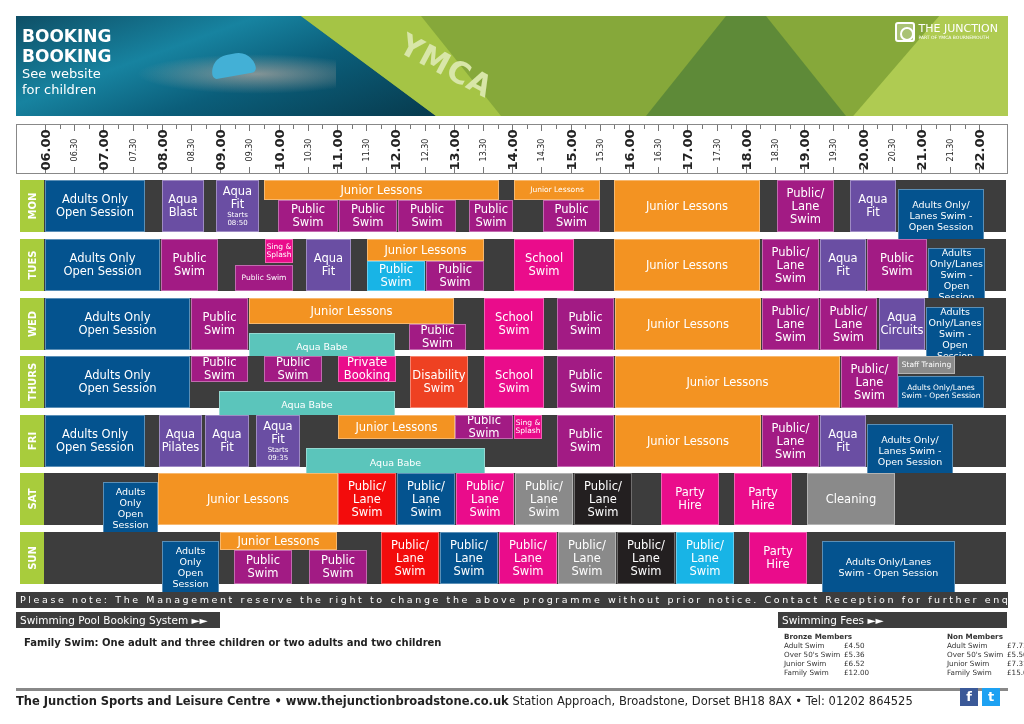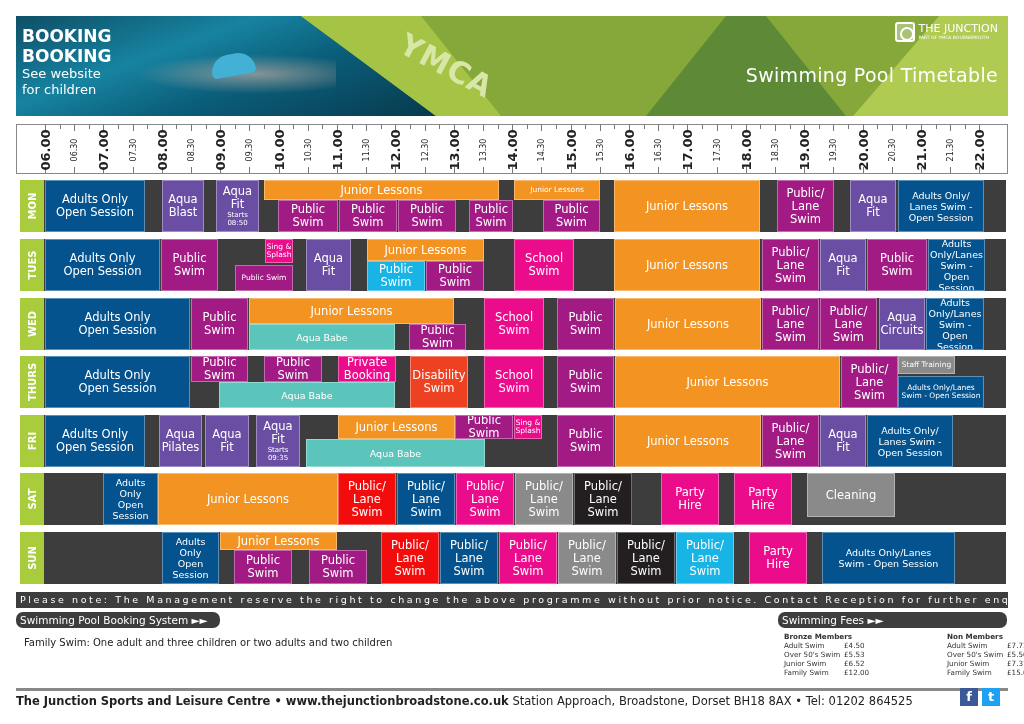--- a/index.html
+++ b/index.html
@@ -38,40 +38,40 @@
   .tick.bot { bottom: 0; top: auto; height: 6px; }
   .tlabel { position: absolute; top: 25px; transform: translate(-50%, -50%) rotate(-90deg); white-space: nowrap; color: #222; font-family: "DejaVu Sans", sans-serif; }
   .tlabel.hour { font-size: 13px; font-weight: bold; }
   .tlabel.half { font-size: 8px; }
 
   
   .row { position: absolute; left: 20px; width: 986px; height: 52px; background: #3d3d3d; }
   .daytag { position: absolute; left: 0; top: 0; width: 24px; height: 52px; background: #a8cc3c; }
   .daytag span { position: absolute; left: 12px; top: 26px; transform: translate(-50%, -50%) rotate(-90deg); color: #fff; font-weight: bold; font-size: 10px; white-space: nowrap; }
   .blk { position: absolute; color: #fff; display: flex; align-items: center; justify-content: center; text-align: center; font-size: 11.5px; line-height: 13px; border: 1px solid rgba(255,255,255,0.35); overflow: hidden; white-space: pre-line; }
-  .blk.sm { font-size: 9.5px; line-height: 11px; }
+  .blk.sm { font-size: 9.5px; line-height: 11px; margin-top: 9px; }
   .blk.xs { font-size: 7.5px; line-height: 8.5px; }
   .blk .sub { display: block; font-size: 7px; line-height: 8px; }
 
   .c-navy { background: #04538f; }
   .c-purple { background: #6a4ea3; }
   .c-magenta { background: #a21b84; }
   .c-orange { background: #f39322; }
   .c-pink { background: #ea0c8b; }
   .c-teal { background: #5bc5bb; }
   .c-cyan { background: #18b4e6; }
   .c-red { background: #f30c0c; }
   .c-redorange { background: #ee4122; }
   .c-grey { background: #8a8a8a; }
   .c-black { background: #231f20; }
 
   .notice { position: absolute; left: 16px; top: 592px; width: 992px; height: 16px; background: #3d3d3d; color: #fff; font-size: 9.5px; letter-spacing: 2.6px; line-height: 16px; padding-left: 4px; white-space: nowrap; overflow: hidden; }
-  .section-bar { position: absolute; height: 16px; background: #3d3d3d; color: #fff; font-size: 10.5px; line-height: 16px; padding-left: 4px; border-radius: 7px; }
+  .section-bar { position: absolute; height: 16px; background: #3d3d3d; color: #fff; font-size: 10.5px; line-height: 16px; padding-left: 4px; }
   .info { position: absolute; left: 24px; top: 636px; font-size: 10px; line-height: 13px; color: #222; }
-  .info .bold { font-weight: normal; }
+  .info .bold { font-weight: bold; }
   .fees { position: absolute; top: 632px; font-size: 7.2px; line-height: 9px; color: #333; }
   .fees .h { font-weight: bold; }
   .fees .r { display: flex; }
   .fees .r span:first-child { width: 60px; }
 
   .footer-rule { position: absolute; left: 16px; top: 688px; width: 992px; height: 3px; background: #888; }
   .footer { position: absolute; left: 16px; top: 694px; font-size: 11.5px; color: #222; white-space: nowrap; }
   .footer b { font-weight: bold; }
   .social { position: absolute; top: 688px; width: 18px; height: 18px; color: #fff; font-weight: bold; font-size: 13px; text-align: center; line-height: 18px; }
 </style>
@@ -93,21 +93,20 @@
     <div class="b2">for children</div>
   </div>
   <div class="junction-logo">
     <div class="mark"></div>
     <div>
       <div class="txt1">THE JUNCTION</div>
       <div class="txt2">PART OF YMCA BOURNEMOUTH</div>
     </div>
   </div>
   <div class="title">
-    <div>Swimming Pool Timetable</div>
   </div>
 </div>
 
 <div class="axis" id="axis">
     <div class="tick top" style="left: 28px;"></div>
     <div class="tick bot" style="left: 28px;"></div>
     <div class="tlabel hour" style="left: 28px;">06.00</div>
     <div class="tick top" style="left: 86.4px;"></div>
     <div class="tick bot" style="left: 86.4px;"></div>
     <div class="tlabel hour" style="left: 86.4px;">07.00</div>
@@ -414,21 +413,21 @@
       <div class="blk c-grey" style="left: 495px; top: 0px; width: 58px; height: 52px;"><div><span>Public/
 Lane
 Swim</span></div></div>
       <div class="blk c-black" style="left: 554px; top: 0px; width: 58px; height: 52px;"><div><span>Public/
 Lane
 Swim</span></div></div>
       <div class="blk c-pink" style="left: 641px; top: 0px; width: 58px; height: 52px;"><div><span>Party
 Hire</span></div></div>
       <div class="blk c-pink" style="left: 714px; top: 0px; width: 58px; height: 52px;"><div><span>Party
 Hire</span></div></div>
-      <div class="blk c-grey" style="left: 787px; top: 0px; width: 88px; height: 44px;"><div><span>Cleaning</span></div></div>
+      <div class="blk c-grey" style="left: 787px; top: 0px; width: 88px; height: 52px;"><div><span>Cleaning</span></div></div>
     </div>
     <div class="row" style="top: 532px;">
       <div class="daytag">
         <span>SUN</span>
       </div>
       <div class="blk c-navy sm" style="left: 142px; top: 0px; width: 57px; height: 52px;"><div><span>Adults
 Only
 Open
 Session</span></div></div>
       <div class="blk c-orange" style="left: 200px; top: 0px; width: 117px; height: 18px;"><div><span>Junior Lessons</span></div></div>
@@ -470,21 +469,21 @@
 
 <div class="section-bar" style="left:778px; top:612px; width:229px;">Swimming Fees ►►</div>
 <div class="fees" style="left:784px;">
   <div class="h">Bronze Members</div>
   <div class="r">
       <span>Adult Swim</span>
       <span>£4.50</span>
     </div>
   <div class="r">
       <span>Over 50's Swim</span>
-      <span>£5.53</span>
+      <span>£5.36</span>
     </div>
   <div class="r">
       <span>Junior Swim</span>
       <span>£6.52</span>
     </div>
   <div class="r">
       <span>Family Swim</span>
       <span>£12.00</span>
     </div>
 </div>

